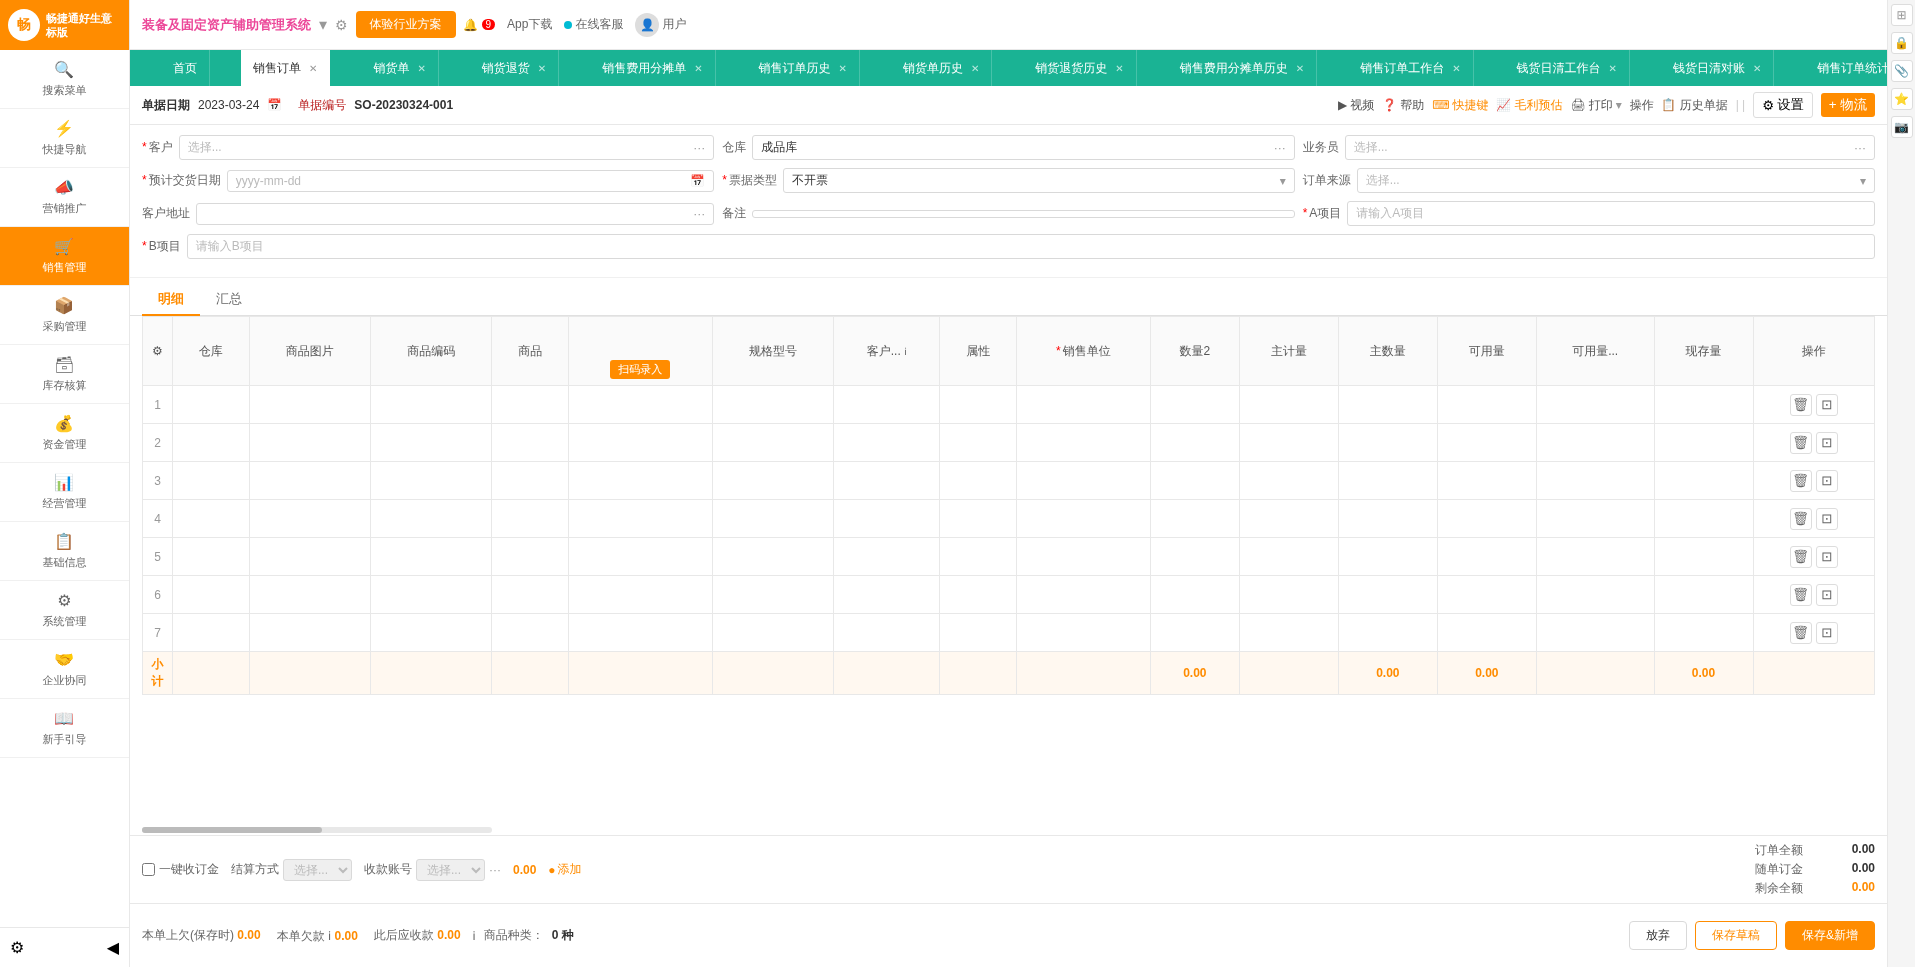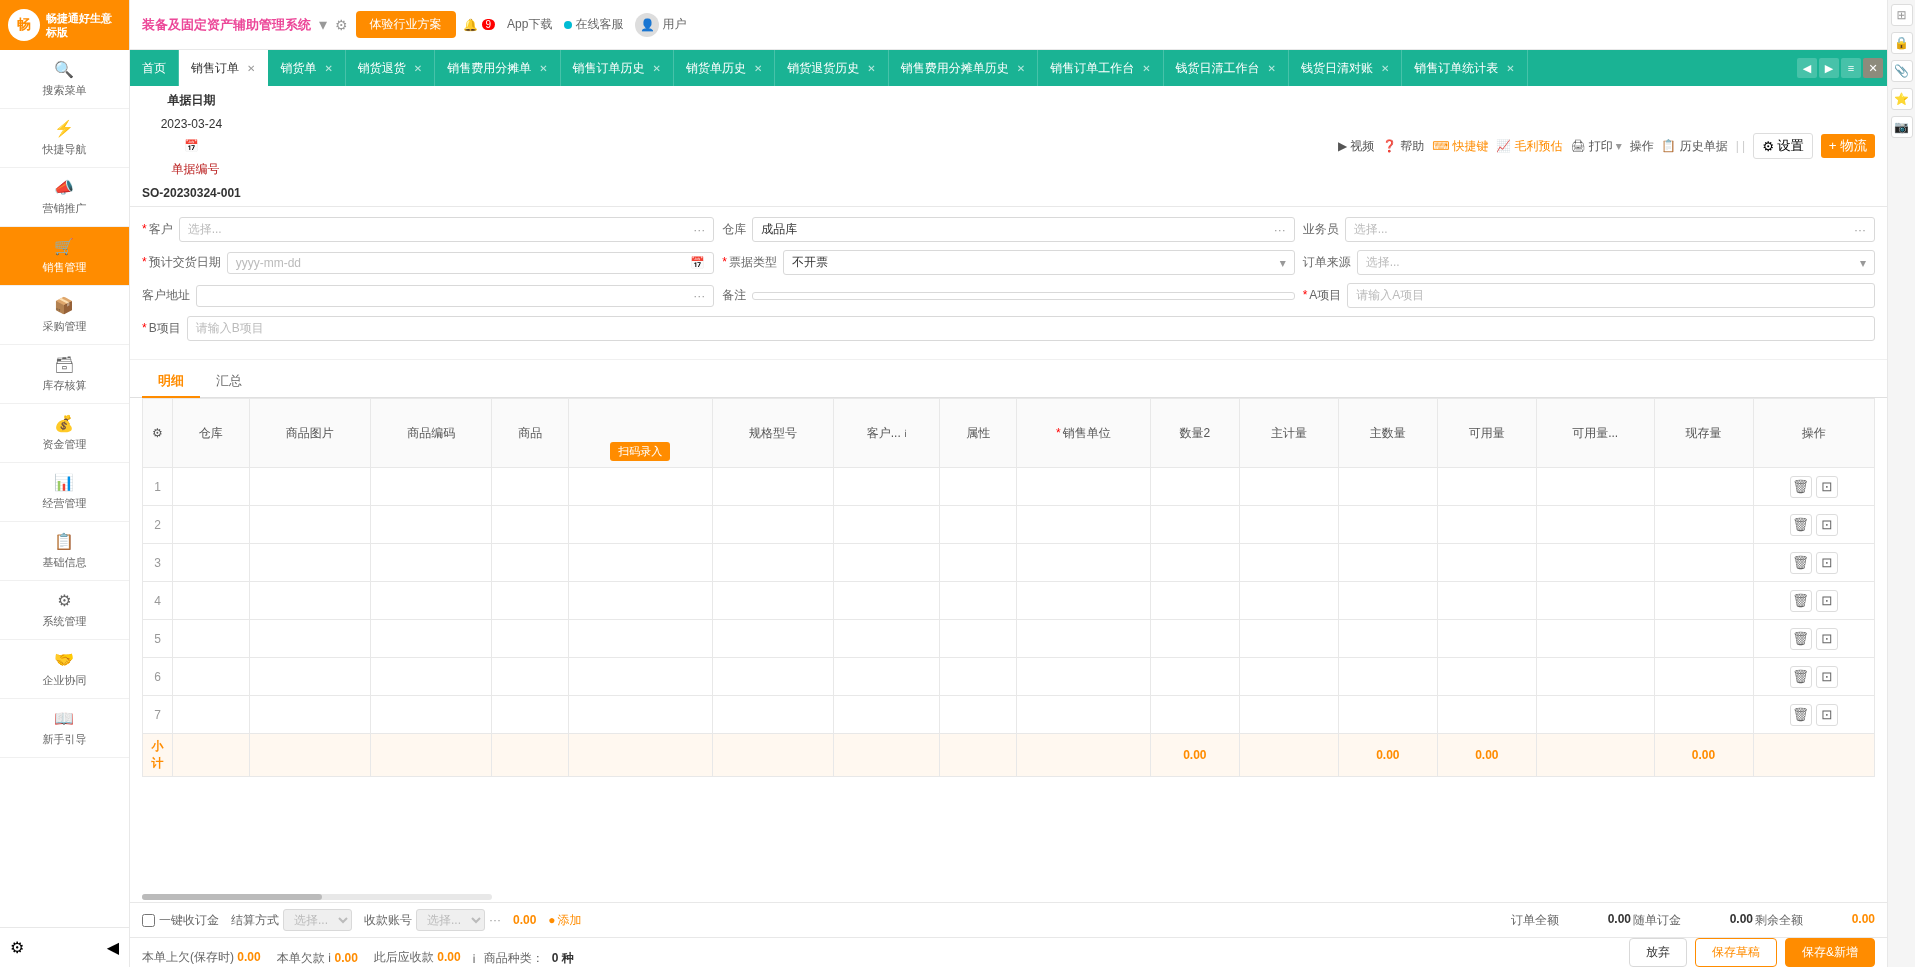--- a/index.html
+++ b/index.html
@@ -22,33 +22,33 @@
     
     .topbar { background: #fff; height: 50px; display: flex; align-items: center; padding: 0 12px; border-bottom: 1px solid #e8e8e8; gap: 8px; }
     .system-title { font-size: 13px; color: #ec4899; font-weight: bold; flex: 0 0 auto; }
     .btn-orange { background: #ff8c00; color: #fff; border: none; padding: 5px 14px; border-radius: 4px; cursor: pointer; font-size: 12px; }
     .topbar-right { display: flex; align-items: center; gap: 12px; color: #666; font-size: 12px; }
     .badge { background: #f00; color: #fff; border-radius: 10px; font-size: 10px; padding: 0 4px; }
     .teal-circle { width: 8px; height: 8px; background: #00bcd4; border-radius: 50%; display: inline-block; }
 
     
     .tabs { background: #1ab394; display: flex; align-items: center; overflow: hidden; height: 36px; }
-    .tab { padding: 0 12px; height: 36px; display: flex; align-items: center; cursor: pointer; font-size: 12px; color: #fff; white-space: nowrap; gap: 4px; border-right: 1px solid rgba(255,255,255,0.2); flex-shrink: 0; }
+    .tab { padding: 0 12px; height: 36px; display: flex; align-items: center; cursor: pointer; font-size: 12px; color: #fff; white-space: nowrap; gap: 4px; border-right: 1px solid rgba(255,255,255,0.2); flex-shrink: 0; margin-left: 31px; }
     .tab.active { background: #fff; color: #333; }
     .tab .close { color: rgba(255,255,255,0.7); font-size: 10px; margin-left: 4px; }
     .tab.active .close { color: #999; }
     .tabs-nav { display: flex; align-items: center; gap: 2px; padding: 0 4px; margin-left: auto; flex-shrink: 0; }
     .tabs-nav button { background: rgba(255,255,255,0.2); border: none; color: #fff; cursor: pointer; width: 20px; height: 20px; display: flex; align-items: center; justify-content: center; border-radius: 2px; font-size: 11px; }
 
     
     .content { flex: 1; background: #fff; overflow-y: auto; display: flex; flex-direction: column; }
 
     
     .form-toolbar { display: flex; align-items: center; padding: 6px 12px; border-bottom: 1px solid #e8e8e8; gap: 8px; font-size: 12px; color: #666; }
-    .form-toolbar-left { display: flex; align-items: center; gap: 8px; flex-direction: column; }
+    .form-toolbar-left { display: flex; align-items: center; gap: 8px; }
     .form-toolbar-right { display: flex; align-items: center; gap: 8px; margin-left: auto; }
     .toolbar-btn { display: flex; align-items: center; gap: 3px; cursor: pointer; color: #555; }
     .toolbar-btn.orange { color: #ff8c00; }
     .setting-btn { background: #fff; border: 1px solid #ddd; padding: 3px 8px; border-radius: 3px; cursor: pointer; display: flex; align-items: center; gap: 3px; }
     .add-item-btn { background: #ff8c00; color: #fff; border: none; padding: 3px 8px; border-radius: 3px; cursor: pointer; display: flex; align-items: center; gap: 3px; }
 
     
     .form-section { padding: 10px 12px; border-bottom: 1px solid #f0f0f0; }
     .form-row { display: flex; align-items: center; gap: 8px; margin-bottom: 8px; }
     .form-field { display: flex; align-items: center; gap: 6px; flex: 1; }
@@ -79,26 +79,26 @@
 
     
     .bottom-bar { padding: 6px 12px; border-top: 1px solid #e8e8e8; display: flex; align-items: center; gap: 12px; background: #fff; font-size: 12px; color: #666; }
     .checkbox-label { display: flex; align-items: center; gap: 4px; cursor: pointer; }
     .settlement-field { display: flex; align-items: center; gap: 4px; }
     .settlement-select { border: 1px solid #d9d9d9; border-radius: 3px; padding: 2px 6px; font-size: 12px; min-width: 60px; color: #bbb; }
     .add-link { color: #ff8c00; cursor: pointer; display: flex; align-items: center; gap: 2px; }
     .amount-val { color: #ff8c00; font-weight: bold; }
 
     
-    .summary-right { margin-left: auto; display: flex; gap: 2px; text-align: right; align-items: center; }
+    .summary-right { margin-left: auto; display: flex; flex-direction: column; gap: 2px; text-align: right; align-items: center; }
     .summary-line { display: flex; gap: 12px; justify-content: flex-end; font-size: 12px; }
     .summary-val { color: #333; font-weight: bold; min-width: 60px; text-align: right; }
 
     
-    .footer { padding: 0 12px; border-top: 1px solid #e8e8e8; display: flex; align-items: flex-end; gap: 12px; background: #fff; }
+    .footer { padding: 17px 12px; border-top: 1px solid #e8e8e8; display: flex; align-items: center; gap: 12px; background: #fff; }
     .footer-info { display: flex; gap: 16px; font-size: 12px; color: #666; }
     .footer-btns { margin-left: auto; display: flex; gap: 8px; }
     .btn-white { background: #fff; border: 1px solid #d9d9d9; padding: 5px 16px; border-radius: 4px; cursor: pointer; font-size: 12px; color: #333; }
     .btn-outline-orange { background: #fff; border: 1px solid #ff8c00; color: #ff8c00; padding: 5px 16px; border-radius: 4px; cursor: pointer; font-size: 12px; }
     .btn-solid-orange { background: #ff8c00; border: 1px solid #ff8c00; color: #fff; padding: 5px 16px; border-radius: 4px; cursor: pointer; font-size: 12px; }
     .footer-center { display: flex; gap: 8px; align-items: center; font-size: 12px; color: #666; }
 
     
     .right-panel { width: 28px; background: #f5f5f5; border-left: 1px solid #e8e8e8; display: flex; flex-direction: column; align-items: center; padding: 4px 0; gap: 6px; }
     .rp-icon { width: 22px; height: 22px; border: 1px solid #ddd; border-radius: 3px; background: #fff; display: flex; align-items: center; justify-content: center; cursor: pointer; font-size: 12px; color: #999; }

